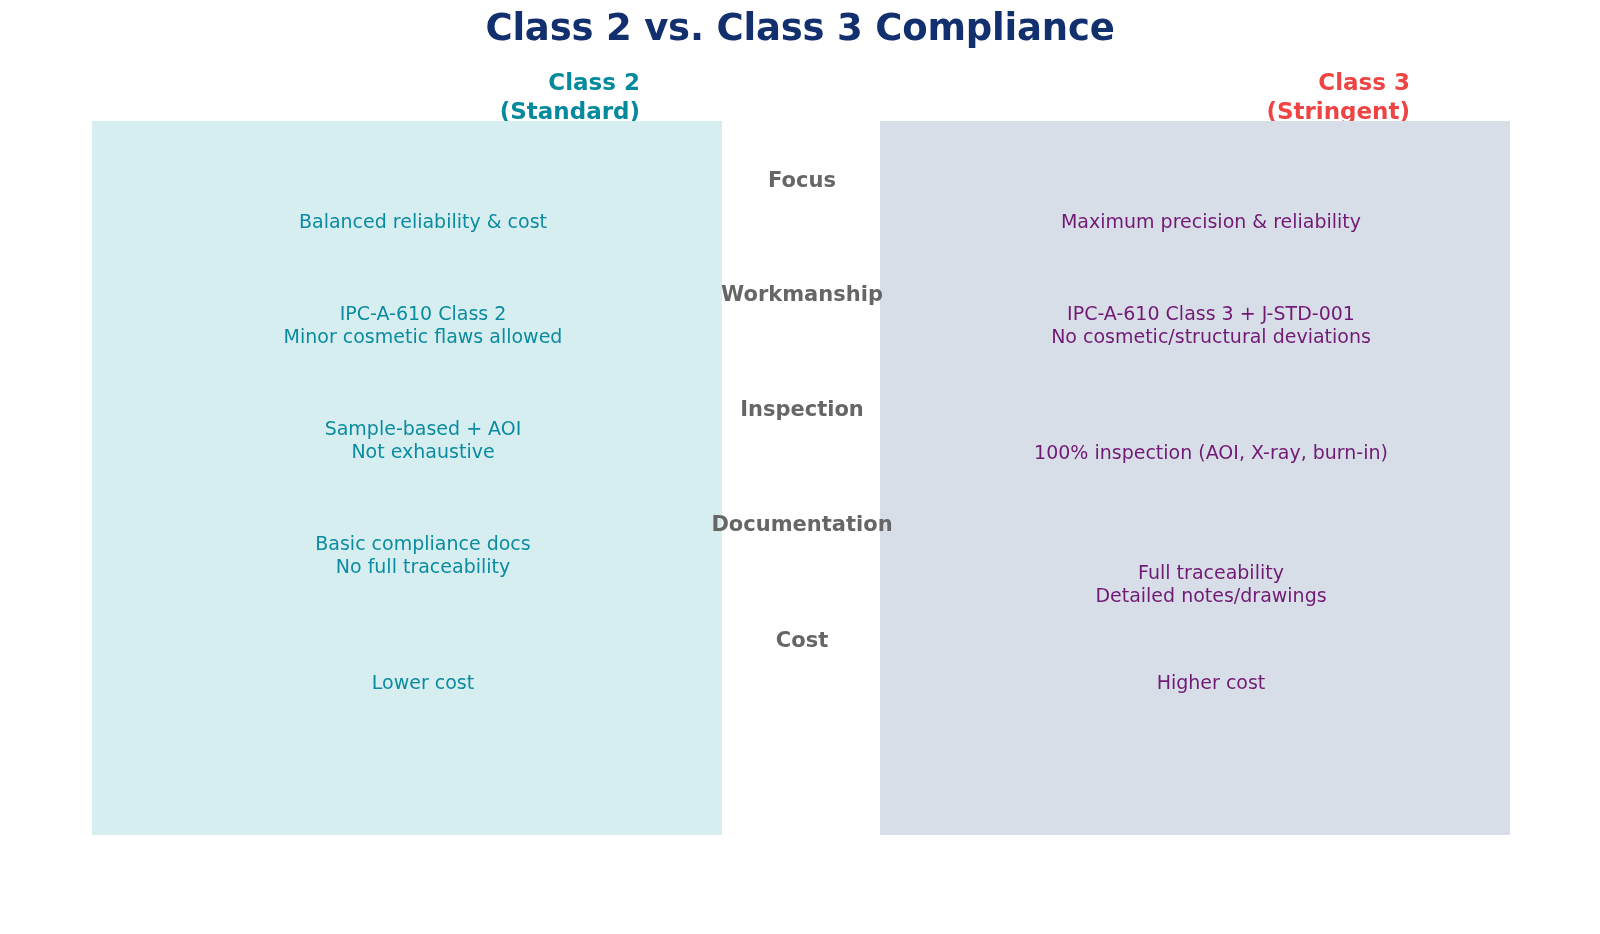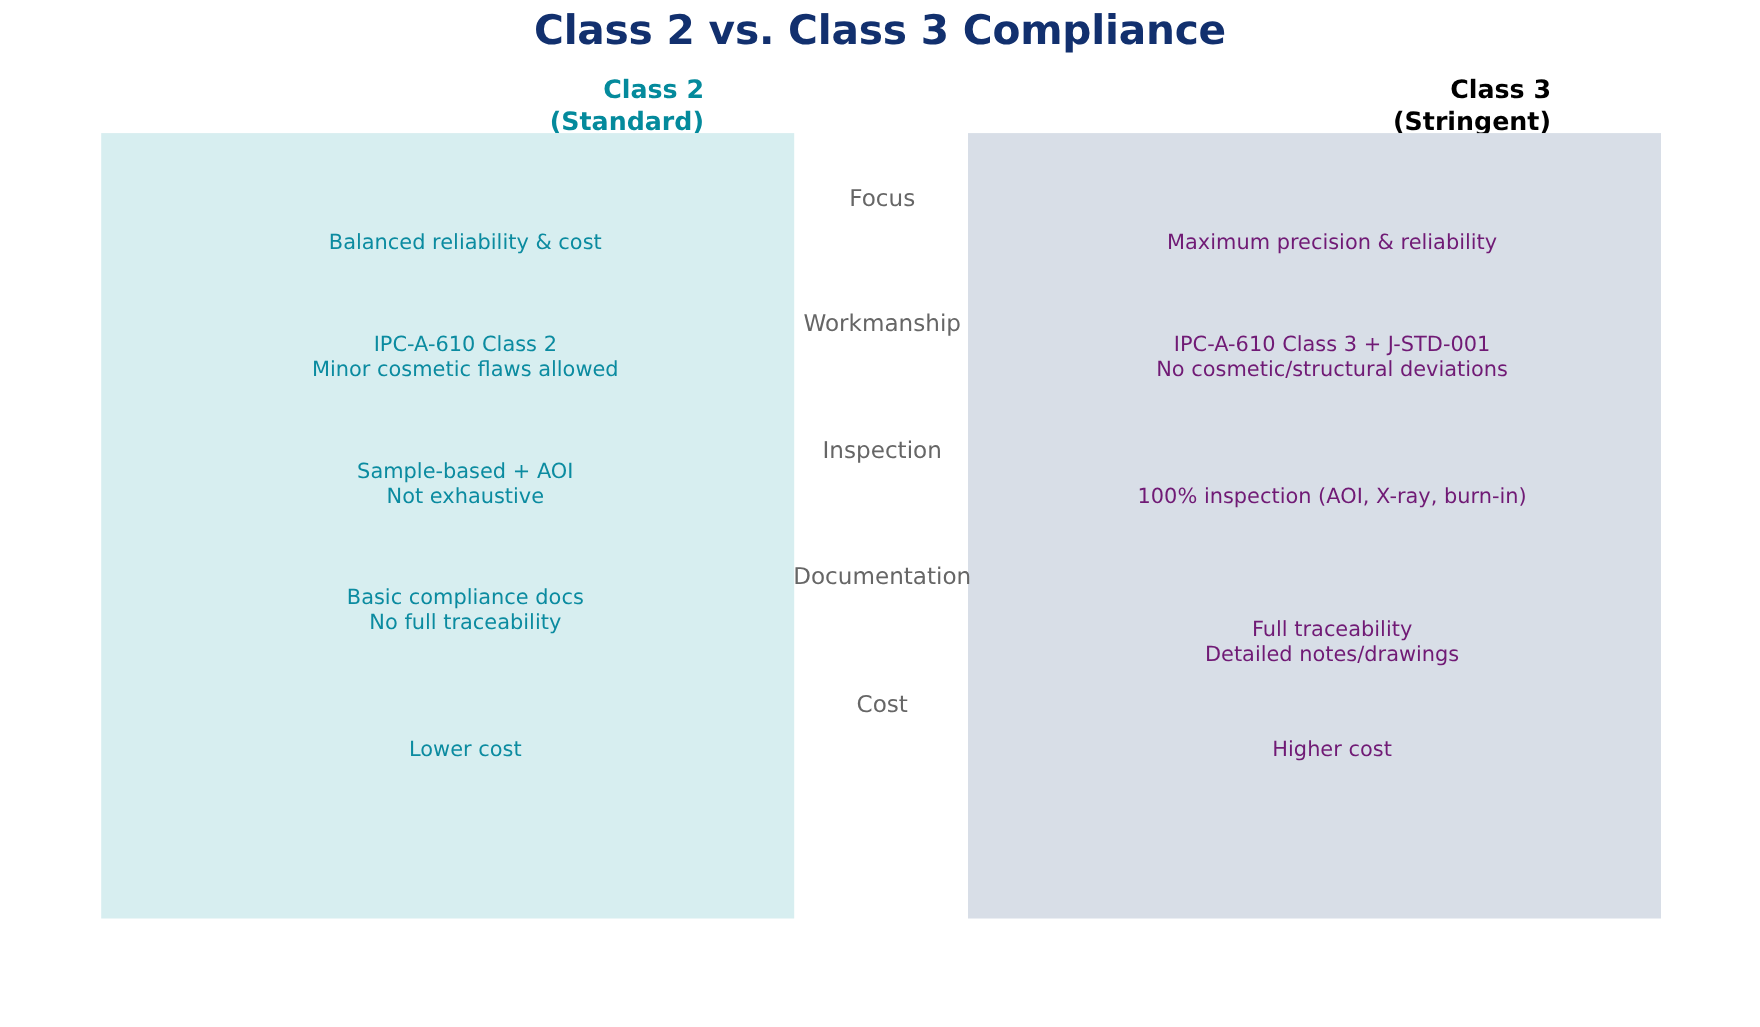--- a/index.html
+++ b/index.html
@@ -41,21 +41,21 @@
     white-space: pre-line;
   }
   #header-class2 {
     left: 160px;
     top: 68px;
     color: #048a9c;
   }
   #header-class3 {
     left: 930px;
     top: 68px;
-    color: #000000;
+    color: #ef4444;
   }
 
   
   .panel {
     position: absolute;
     top: 121px;
     height: 714px;
   }
   #panel-class2 {
     left: 92px;
@@ -68,21 +68,21 @@
     background: #d8dee7;
   }
 
   
   .category-label {
     position: absolute;
     left: 602px;
     width: 400px;
     text-align: center;
     font-size: 21px;
-    font-weight: normal;
+    font-weight: bold;
     color: #666666;
     transform: translateY(-50%);
   }
 
   
   .cell-text {
     position: absolute;
     width: 630px;
     text-align: center;
     font-size: 19px;

